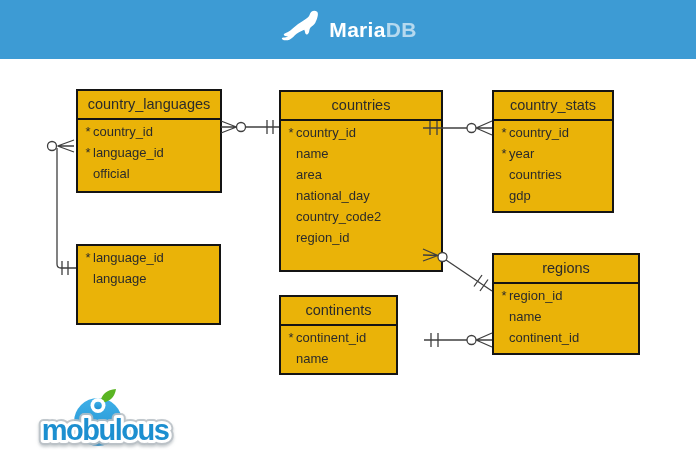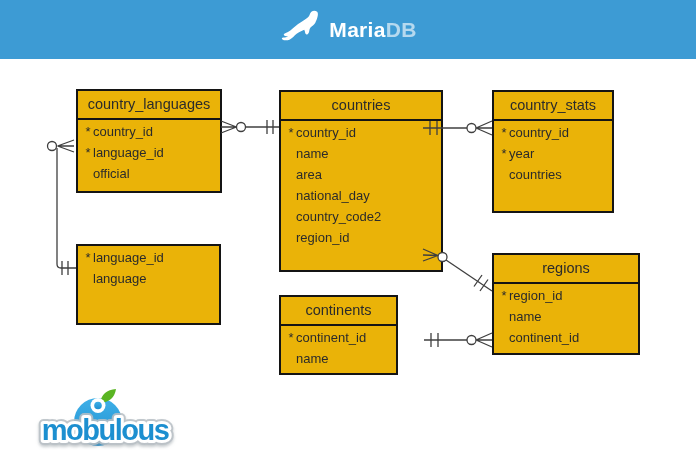--- a/index.html
+++ b/index.html
@@ -124,20 +124,24 @@
             <span class="fname">country_id</span>
           </div>
           <div class="row">
             <span class="star">*</span>
             <span class="fname">year</span>
           </div>
           <div class="row">
             <span class="star"></span>
             <span class="fname">countries</span>
           </div>
+          <div class="row">
+            <span class="star"></span>
+            <span class="fname">gdp</span>
+          </div>
         </div>
     </div>
 
     <div class="tbl" style="left:76px;top:185px;width:145px;height:81px">
       <div class="tbl-fields">
           <div class="row">
             <span class="star">*</span>
             <span class="fname">language_id</span>
           </div>
           <div class="row">

